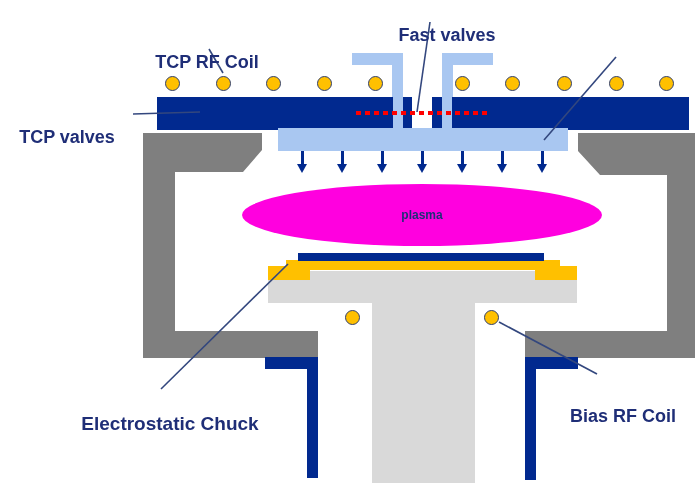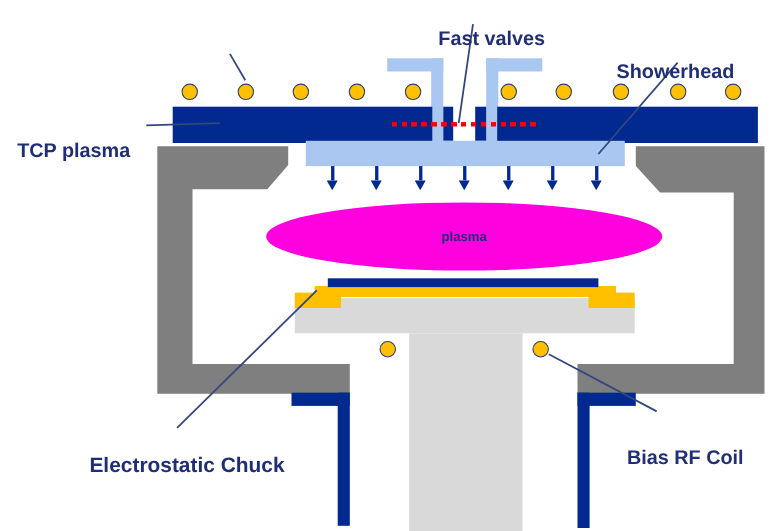--- a/index.html
+++ b/index.html
@@ -138,18 +138,18 @@
   <svg class="lines" width="700" height="483" viewBox="0 0 700 483">
     <line x1="430" y1="22" x2="417" y2="112" style="stroke:var(--pointer-line,#33477E);stroke-width:1.6"></line>
     <line x1="209" y1="49" x2="223" y2="73" style="stroke:var(--pointer-line,#33477E);stroke-width:1.6"></line>
     <line x1="616" y1="57" x2="544" y2="140" style="stroke:var(--pointer-line,#33477E);stroke-width:1.6"></line>
     <line x1="133" y1="114" x2="200" y2="112" style="stroke:var(--pointer-line,#33477E);stroke-width:1.6"></line>
     <line x1="161" y1="389" x2="288" y2="264" style="stroke:var(--pointer-line,#33477E);stroke-width:1.6"></line>
     <line x1="597" y1="374" x2="499" y2="322" style="stroke:var(--pointer-line,#33477E);stroke-width:1.6"></line>
   </svg>
 
   <div class="label" style="left:447px;top:0px;">Fast valves</div>
-  <div class="label" style="left:614px;top:30px;">Showerhead</div>
-  <div class="label" style="left:67px;top:102px;">TCP plasma</div>
+  <div class="label" style="left:207px;top:27px;">TCP RF Coil</div>
+  <div class="label" style="left:67px;top:102px;">TCP valves</div>
   <div class="label" style="left:623px;top:381px;">Bias RF Coil</div>
   <div class="label" style="left:170px;top:389px;font-size:19px;">Electrostatic Chuck</div>
 
 </div>
 
 </body></html>

